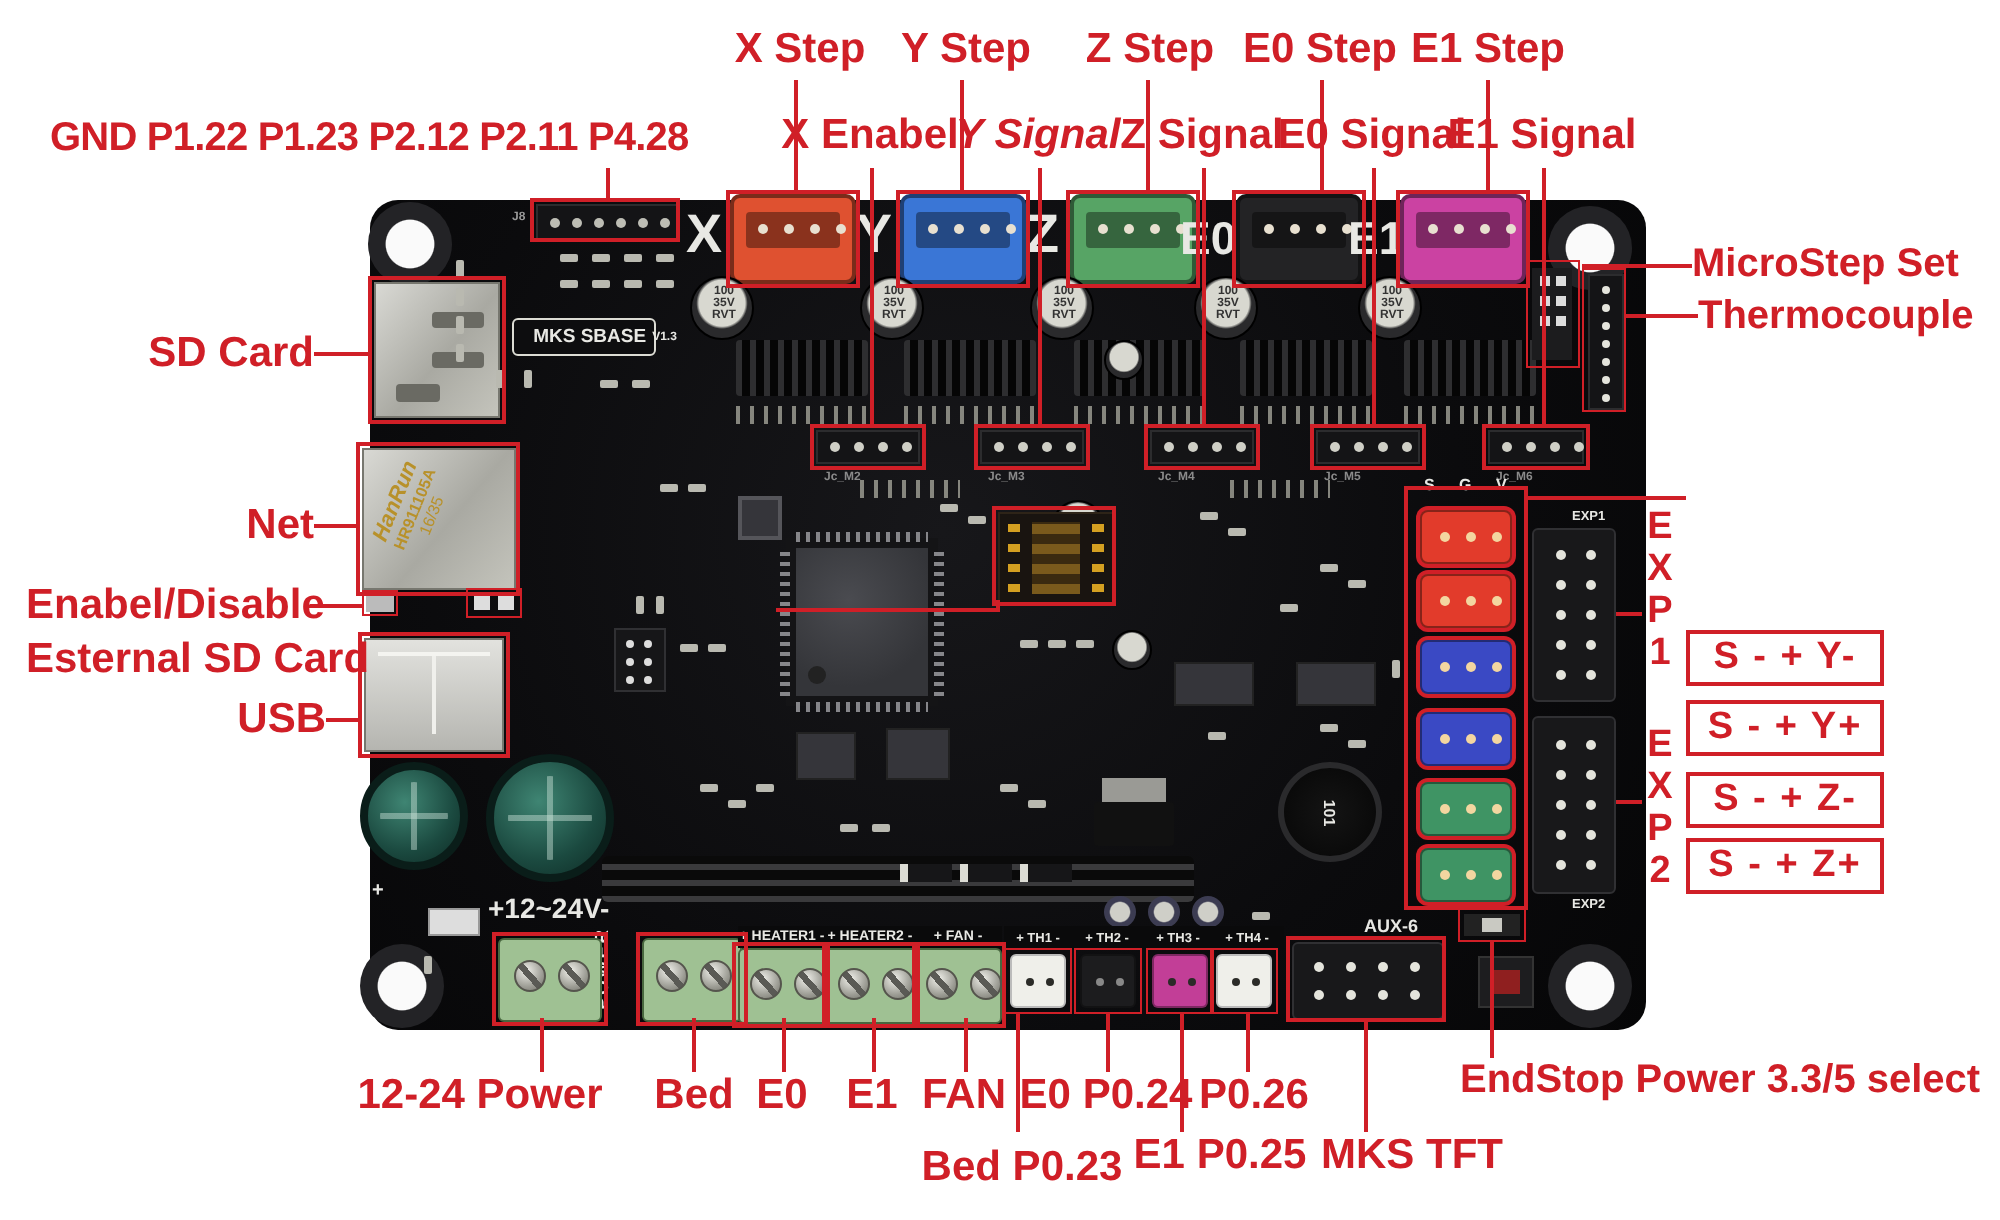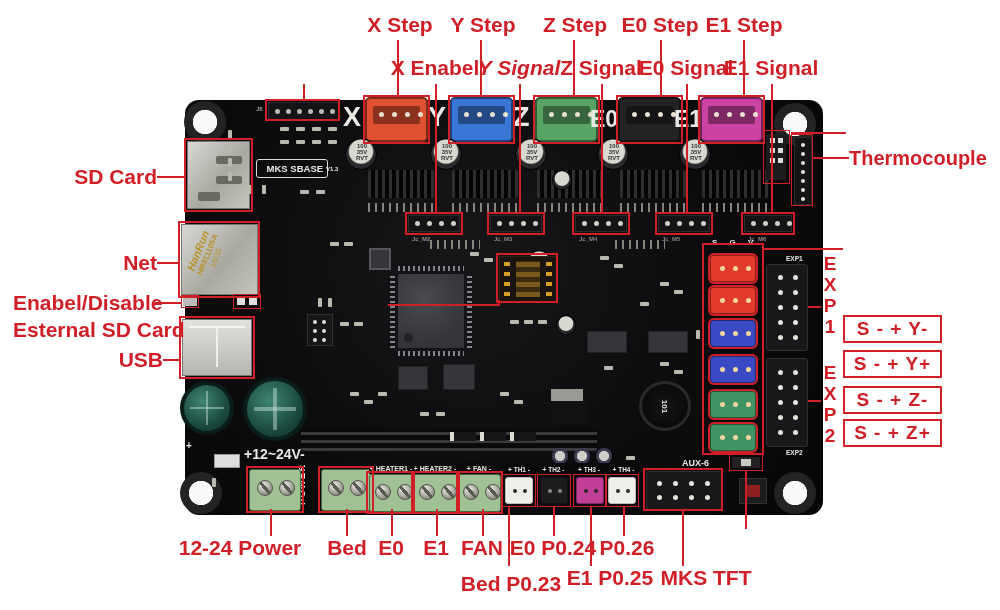--- a/index.html
+++ b/index.html
@@ -374,37 +374,39 @@
     <div class="r" style="left:378px;top:392px;"></div>
   <div class="r" style="left:420px;top:412px;"></div>
     <div class="r" style="left:436px;top:412px;"></div>
   <div class="r" style="left:500px;top:392px;"></div>
     <div class="r" style="left:514px;top:400px;"></div>
   <div class="r" style="left:604px;top:366px;"></div>
     <div class="rv" style="left:696px;top:330px;"></div>
   <div class="r" style="left:626px;top:456px;"></div>
     <div class="rv" style="left:212px;top:478px;"></div>
 
+  <div class="lbl sm" style="left:25px;top:58px;">GND P1.22 P1.23 P2.12 P2.11 P4.28</div>
   <div class="lbl c" style="left:400px;top:13px;">X Step</div>
   <div class="lbl c" style="left:483px;top:13px;">Y Step</div>
   <div class="lbl c" style="left:575px;top:13px;">Z Step</div>
   <div class="lbl c" style="left:660px;top:13px;">E0 Step</div>
   <div class="lbl c" style="left:744px;top:13px;">E1 Step</div>
   <div class="lbl c" style="left:435px;top:56px;">X Enabel</div>
   <div class="lbl c" style="left:519px;top:56px;font-style:italic;">Y Signal</div>
   <div class="lbl c" style="left:601px;top:56px;">Z Signal</div>
   <div class="lbl c" style="left:686px;top:56px;">E0 Signal</div>
   <div class="lbl c" style="left:771px;top:56px;">E1 Signal</div>
 
   <div class="lbl" style="right:843px;top:165px;">SD Card</div>
   <div class="lbl" style="right:843px;top:251px;">Net</div>
   <div class="lbl" style="left:13px;top:291px;">Enabel/Disable</div>
   <div class="lbl" style="left:13px;top:318px;">Esternal SD Card</div>
   <div class="lbl" style="right:837px;top:348px;">USB</div>
 
+  <div class="lbl" style="left:846px;top:121px;font-size:20px;">MicroStep Set</div>
   <div class="lbl" style="left:849px;top:147px;font-size:20px;">Thermocouple</div>
   <div class="expletters" style="top:253px;">
     <span>E</span>
       <span>X</span>
     <span>P</span>
       <span>1</span>
   </div>
   <div class="expletters" style="top:362px;">
     <span>E</span>
       <span>X</span>
@@ -416,20 +418,21 @@
   <div class="pinbox" style="top:419px;">S - + Z+</div>
   <div class="pinbox" style="top:386px;">S - + Z-</div>
 
   <div class="lbl c" style="left:240px;top:536px;">12-24 Power</div>
   <div class="lbl c" style="left:347px;top:536px;">Bed</div>
   <div class="lbl c" style="left:391px;top:536px;">E0</div>
   <div class="lbl c" style="left:436px;top:536px;">E1</div>
   <div class="lbl c" style="left:482px;top:536px;">FAN</div>
   <div class="lbl c" style="left:553px;top:536px;">E0 P0.24</div>
   <div class="lbl c" style="left:627px;top:536px;">P0.26</div>
+  <div class="lbl" style="left:730px;top:529px;font-size:20px;">EndStop Power 3.3/5 select</div>
   <div class="lbl c" style="left:511px;top:572px;">Bed P0.23</div>
   <div class="lbl c" style="left:610px;top:566px;">E1 P0.25</div>
   <div class="lbl c" style="left:706px;top:566px;">MKS TFT</div>
 
   <div class="rbox" style="left:265px;top:99px;width:75px;height:22px;"></div>
   <div class="rbox" style="left:363px;top:95px;width:67px;height:49px;"></div>
   <div class="rbox" style="left:448px;top:95px;width:67px;height:49px;"></div>
   <div class="rbox" style="left:533px;top:95px;width:67px;height:49px;"></div>
   <div class="rbox" style="left:616px;top:95px;width:67px;height:49px;"></div>
   <div class="rbox" style="left:698px;top:95px;width:67px;height:49px;"></div>

